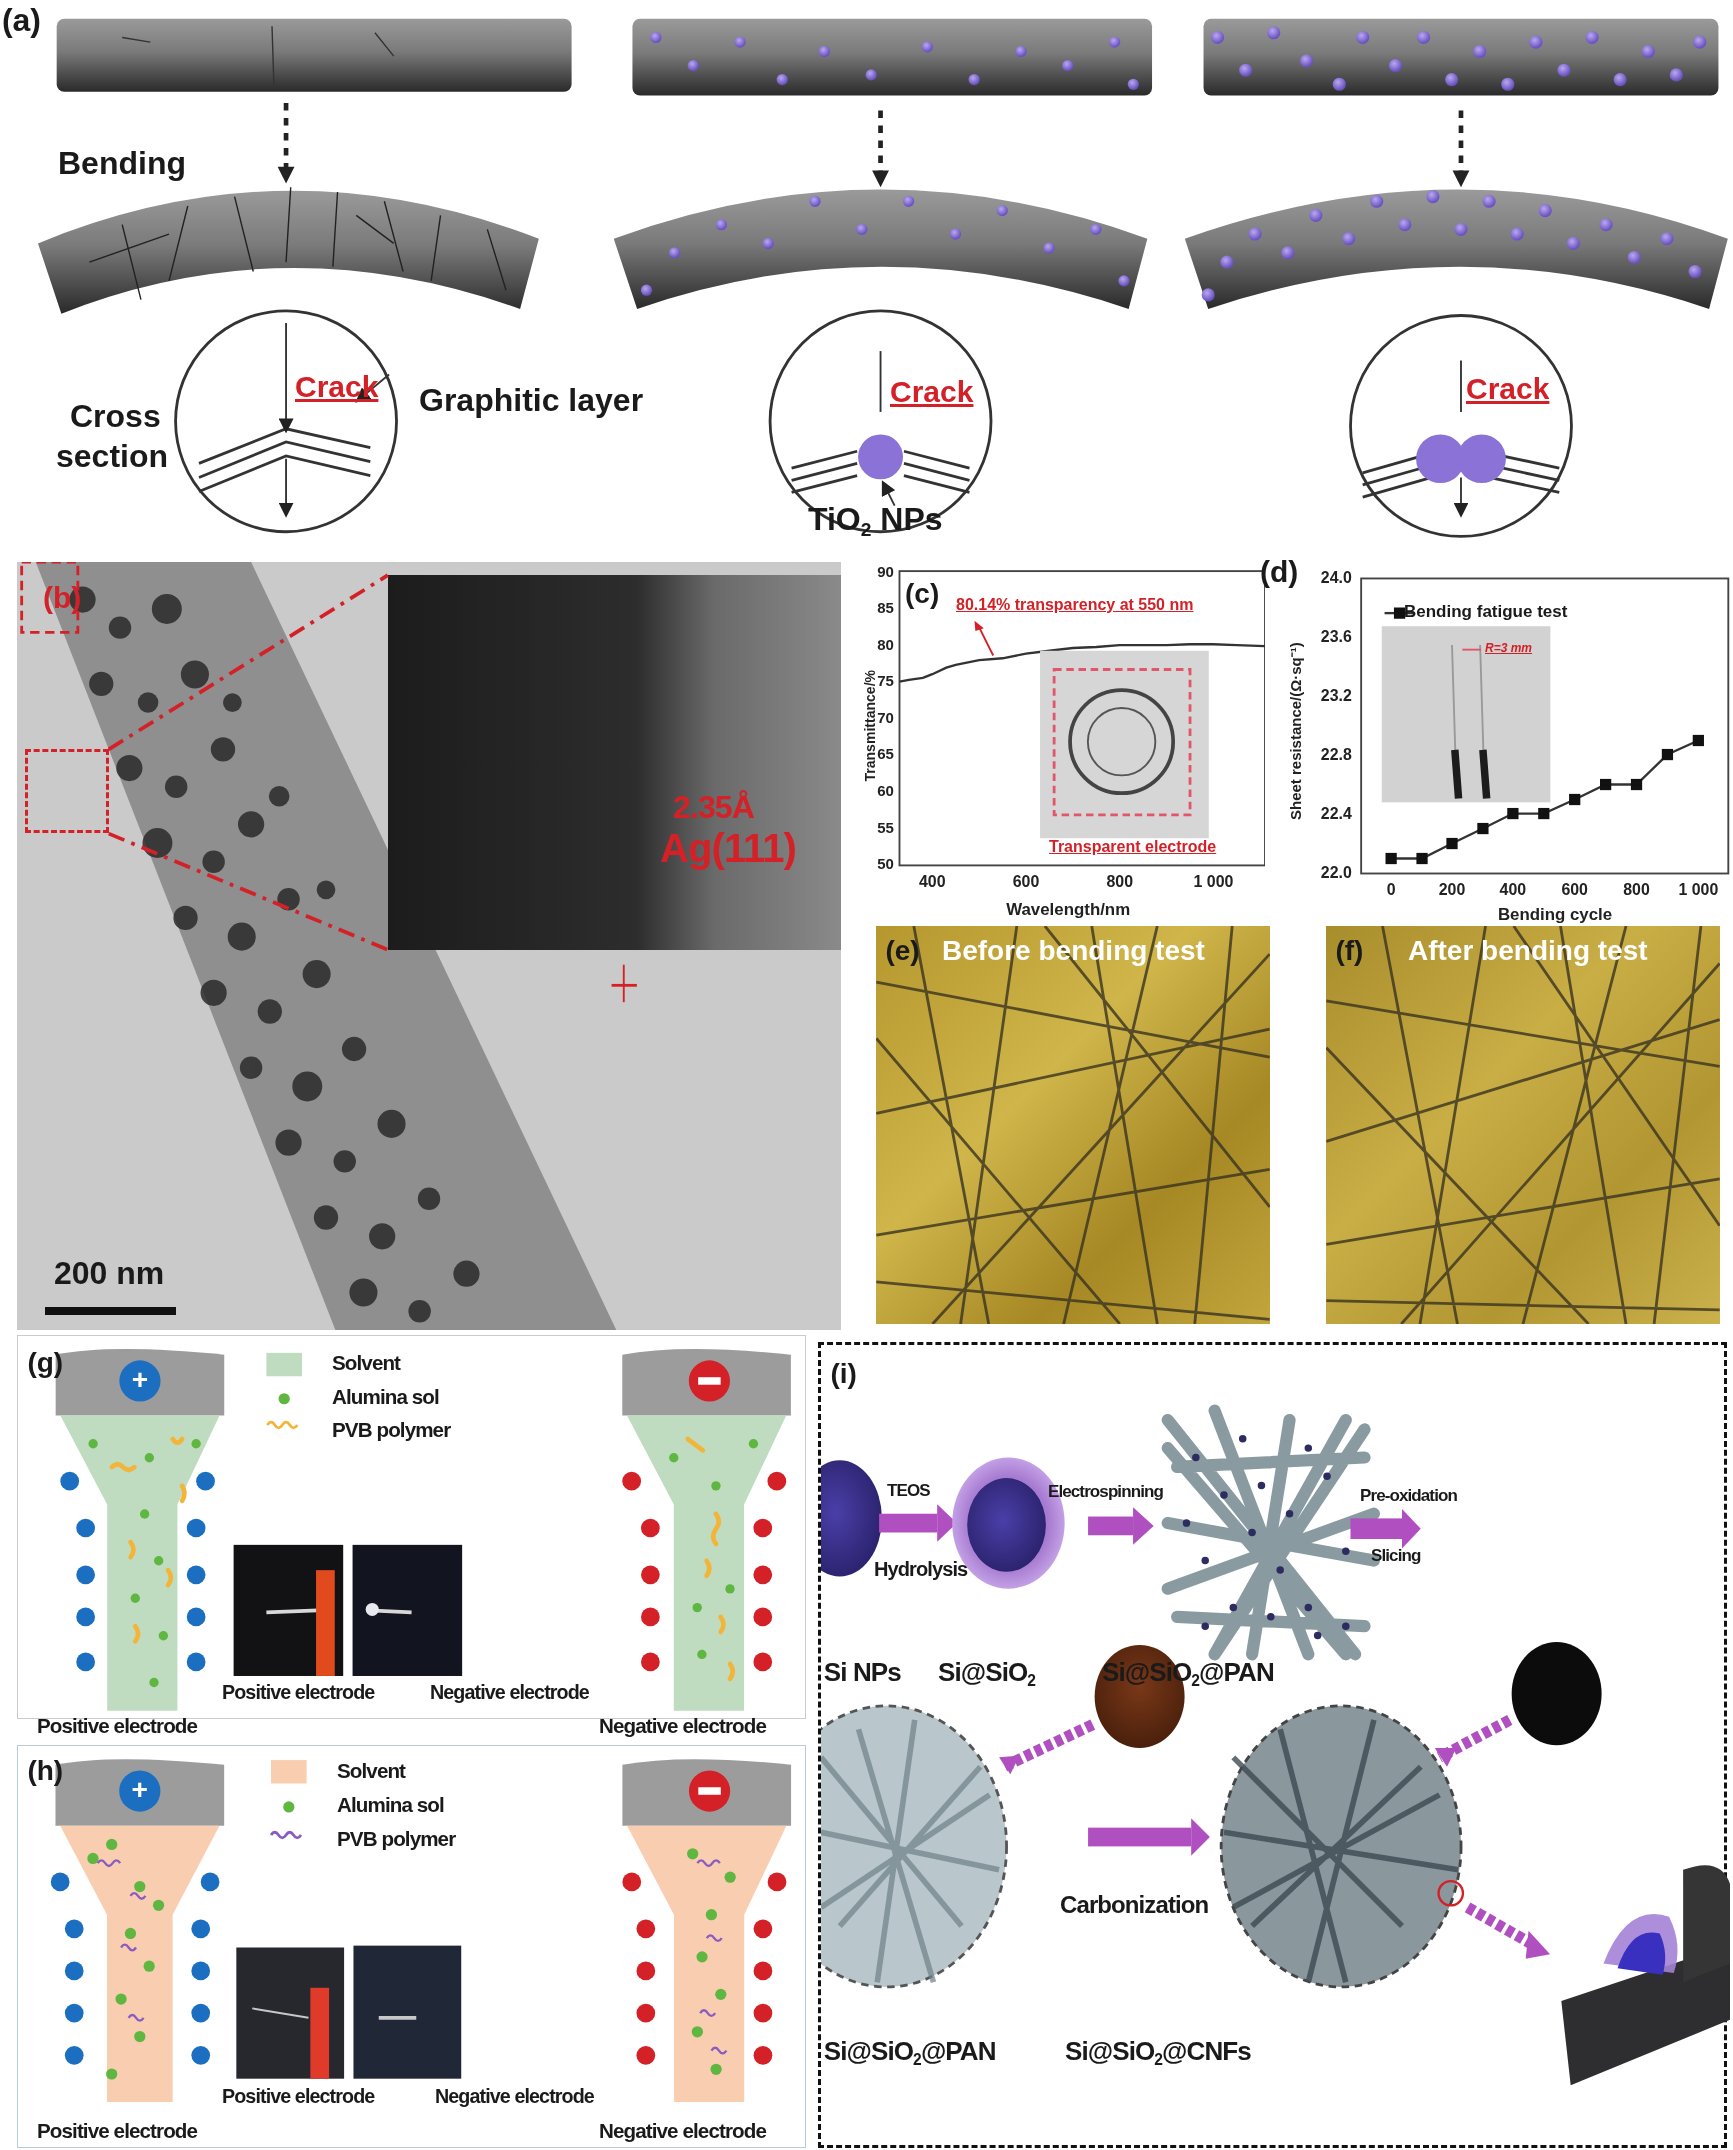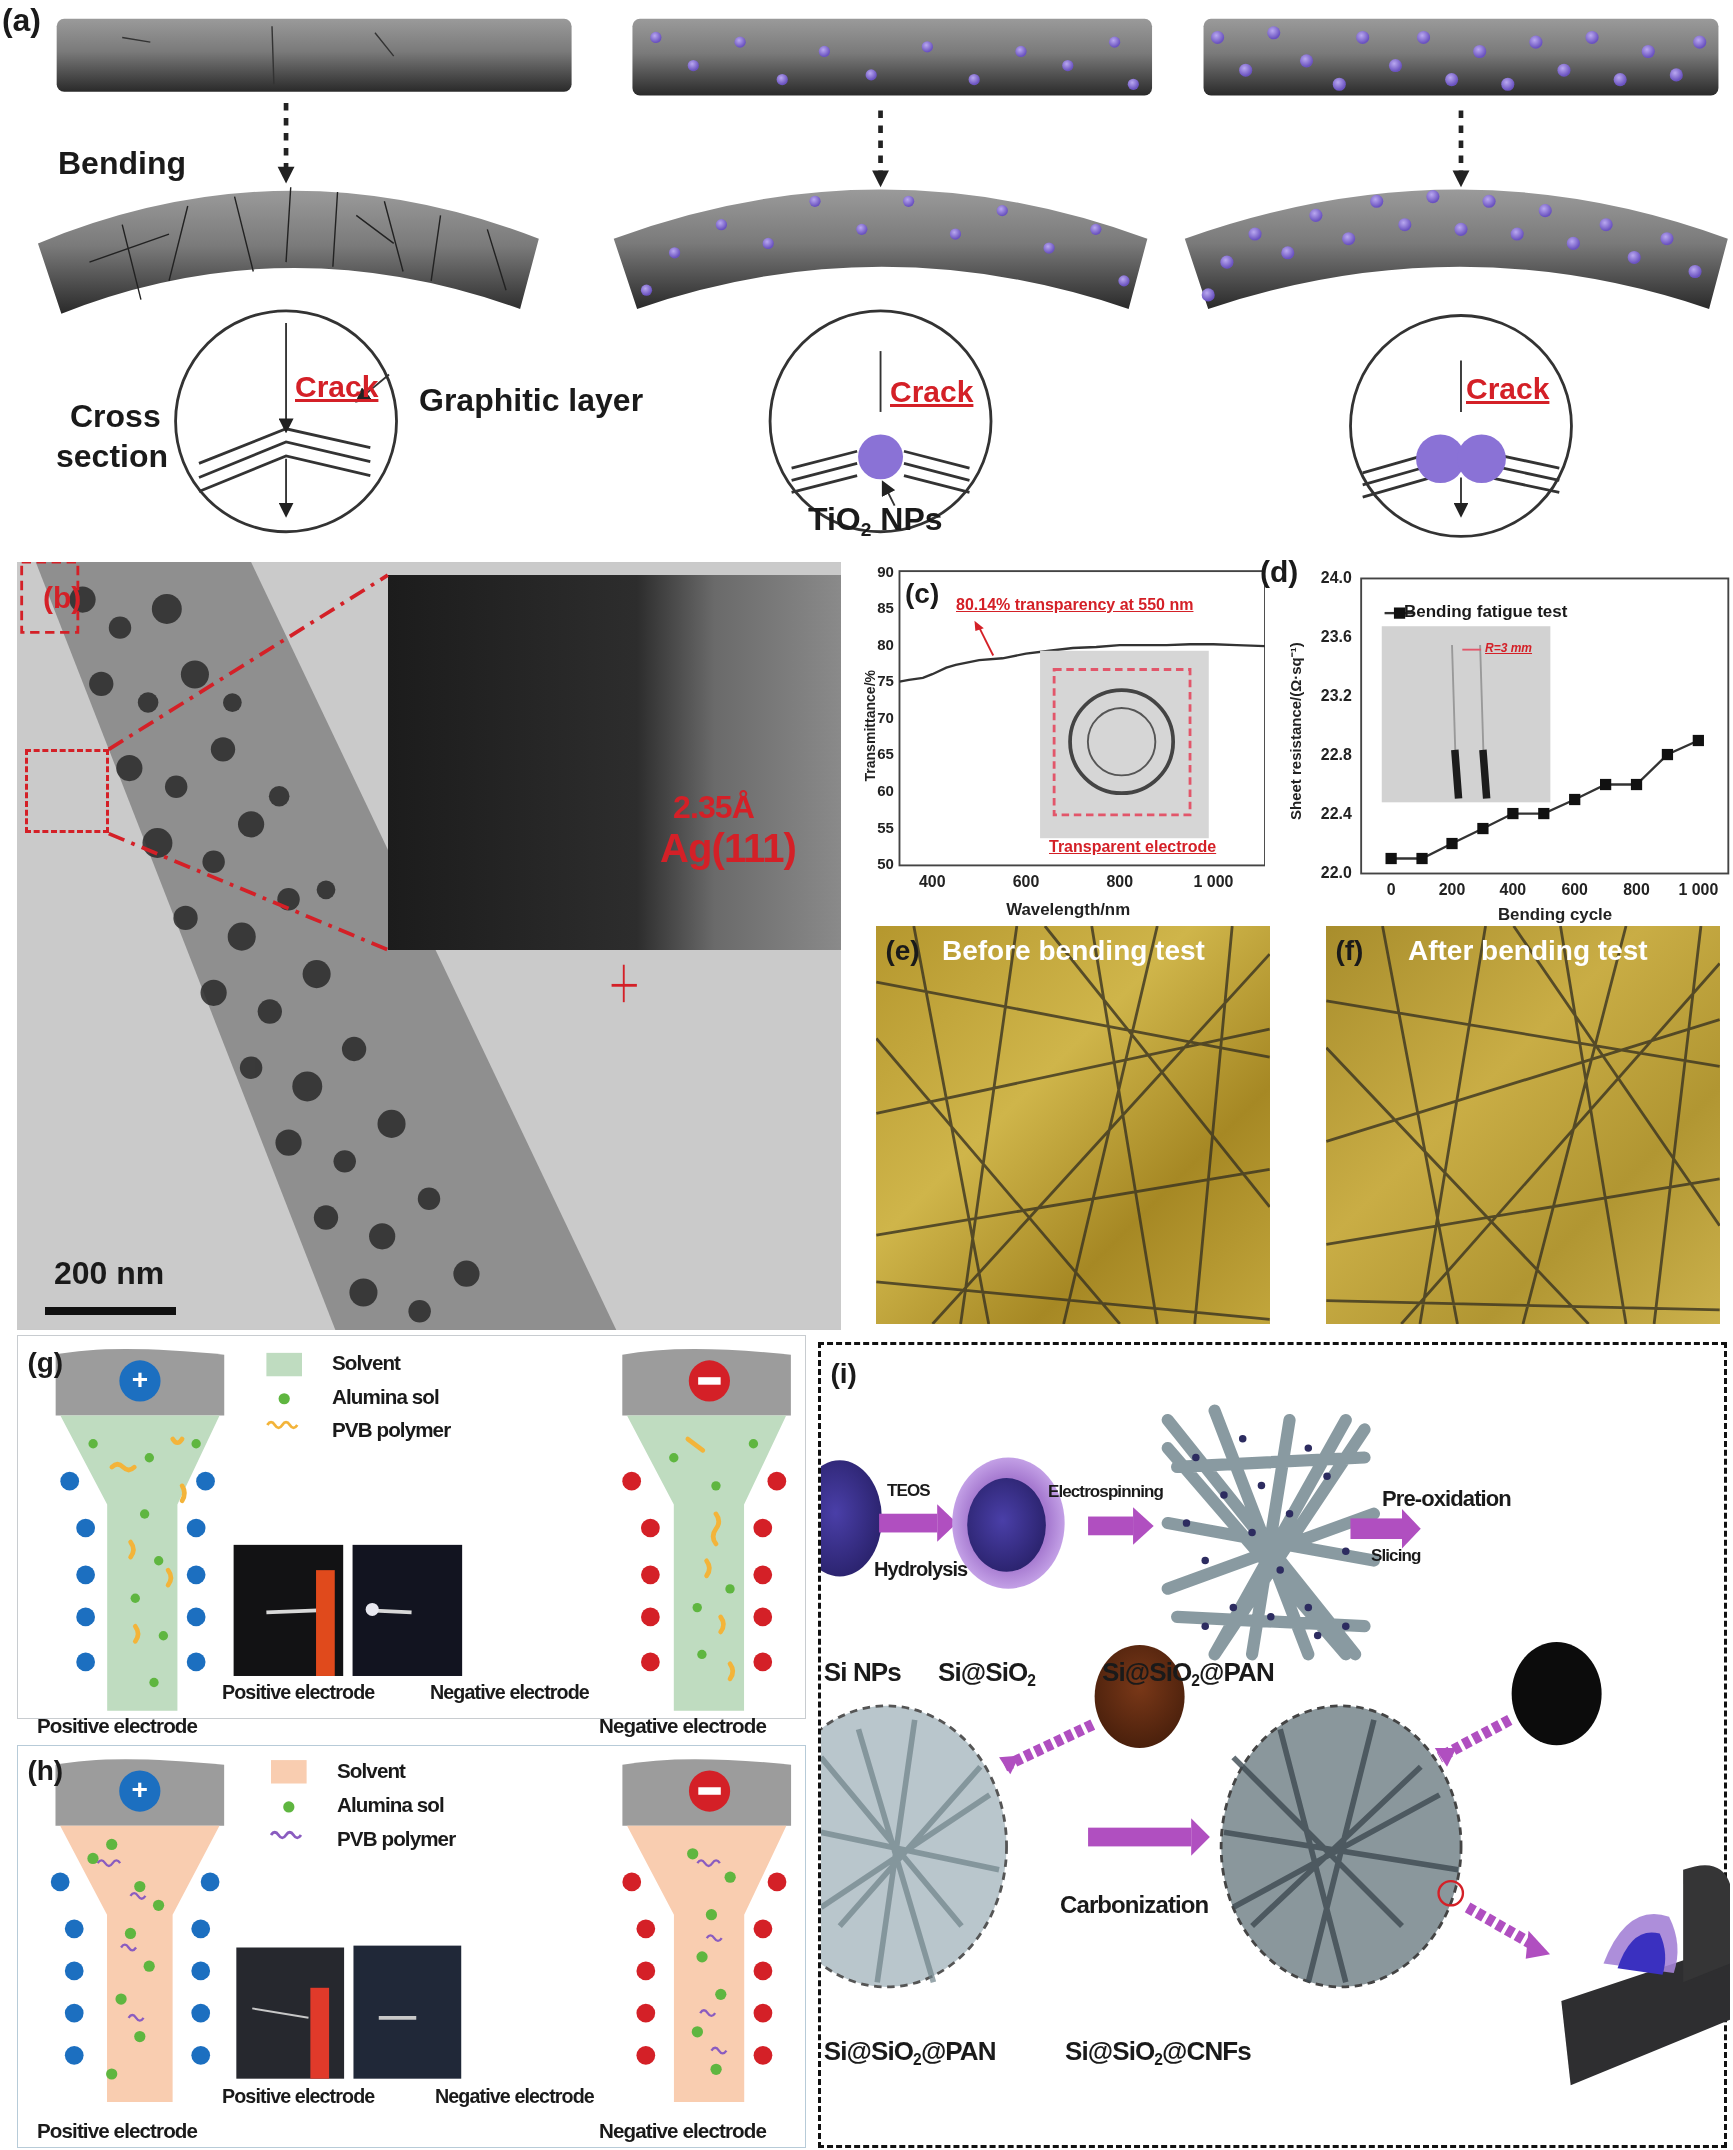--- a/index.html
+++ b/index.html
@@ -574,21 +574,21 @@
 
     <path d="M790 700 L970 640 L970 720 L800 790 Z" fill="#2e2e30"></path>
     <path d="M920 560 Q960 545 970 575 L970 660 L920 680 Z" fill="#353536"></path>
     <path d="M835 660 Q860 595 905 610 Q920 640 910 670 Z" fill="#a482d6" opacity="0.9"></path>
     <path d="M850 665 Q865 620 895 628 Q905 650 898 672 Z" fill="#3a30c0"></path>
   </svg>
   <div class="abs bold" style="left:9.4px;top:13px;font-size:28px;">(i)</div>
   <div class="abs bold cond" style="left:66px;top:136px;font-size:17px;">TEOS</div>
   <div class="abs bold cond" style="left:53px;top:213px;font-size:20px;">Hydrolysis</div>
   <div class="abs bold cond" style="left:227px;top:137px;font-size:17px;">Electrospinning</div>
-  <div class="abs bold cond" style="left:561px;top:141px;font-size:22px;">Pre-oxidation</div>
+  <div class="abs bold cond" style="left:539px;top:141px;font-size:17px;">Pre-oxidation</div>
   <div class="abs bold cond" style="left:550px;top:201px;font-size:17px;">Slicing</div>
   <div class="abs bold cond" style="left:239px;top:546px;font-size:24px;">Carbonization</div>
 
   <div class="abs bold cond" style="left:2.8px;top:312px;font-size:26px;">Si NPs</div>
   <div class="abs bold cond" style="left:117px;top:312px;font-size:26px;">
     <span>Si@SiO</span><sub>2</sub>
   </div>
   <div class="abs bold cond" style="left:281px;top:312px;font-size:26px;">
     <span>Si@SiO</span><sub>2</sub><span>@PAN</span>
   </div>

